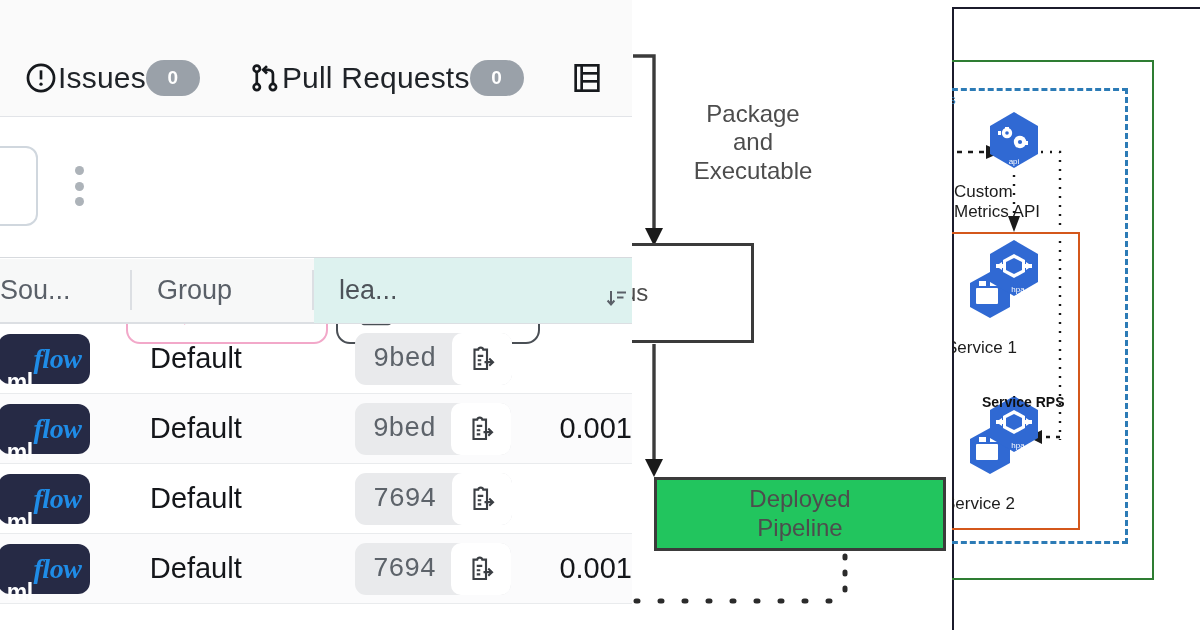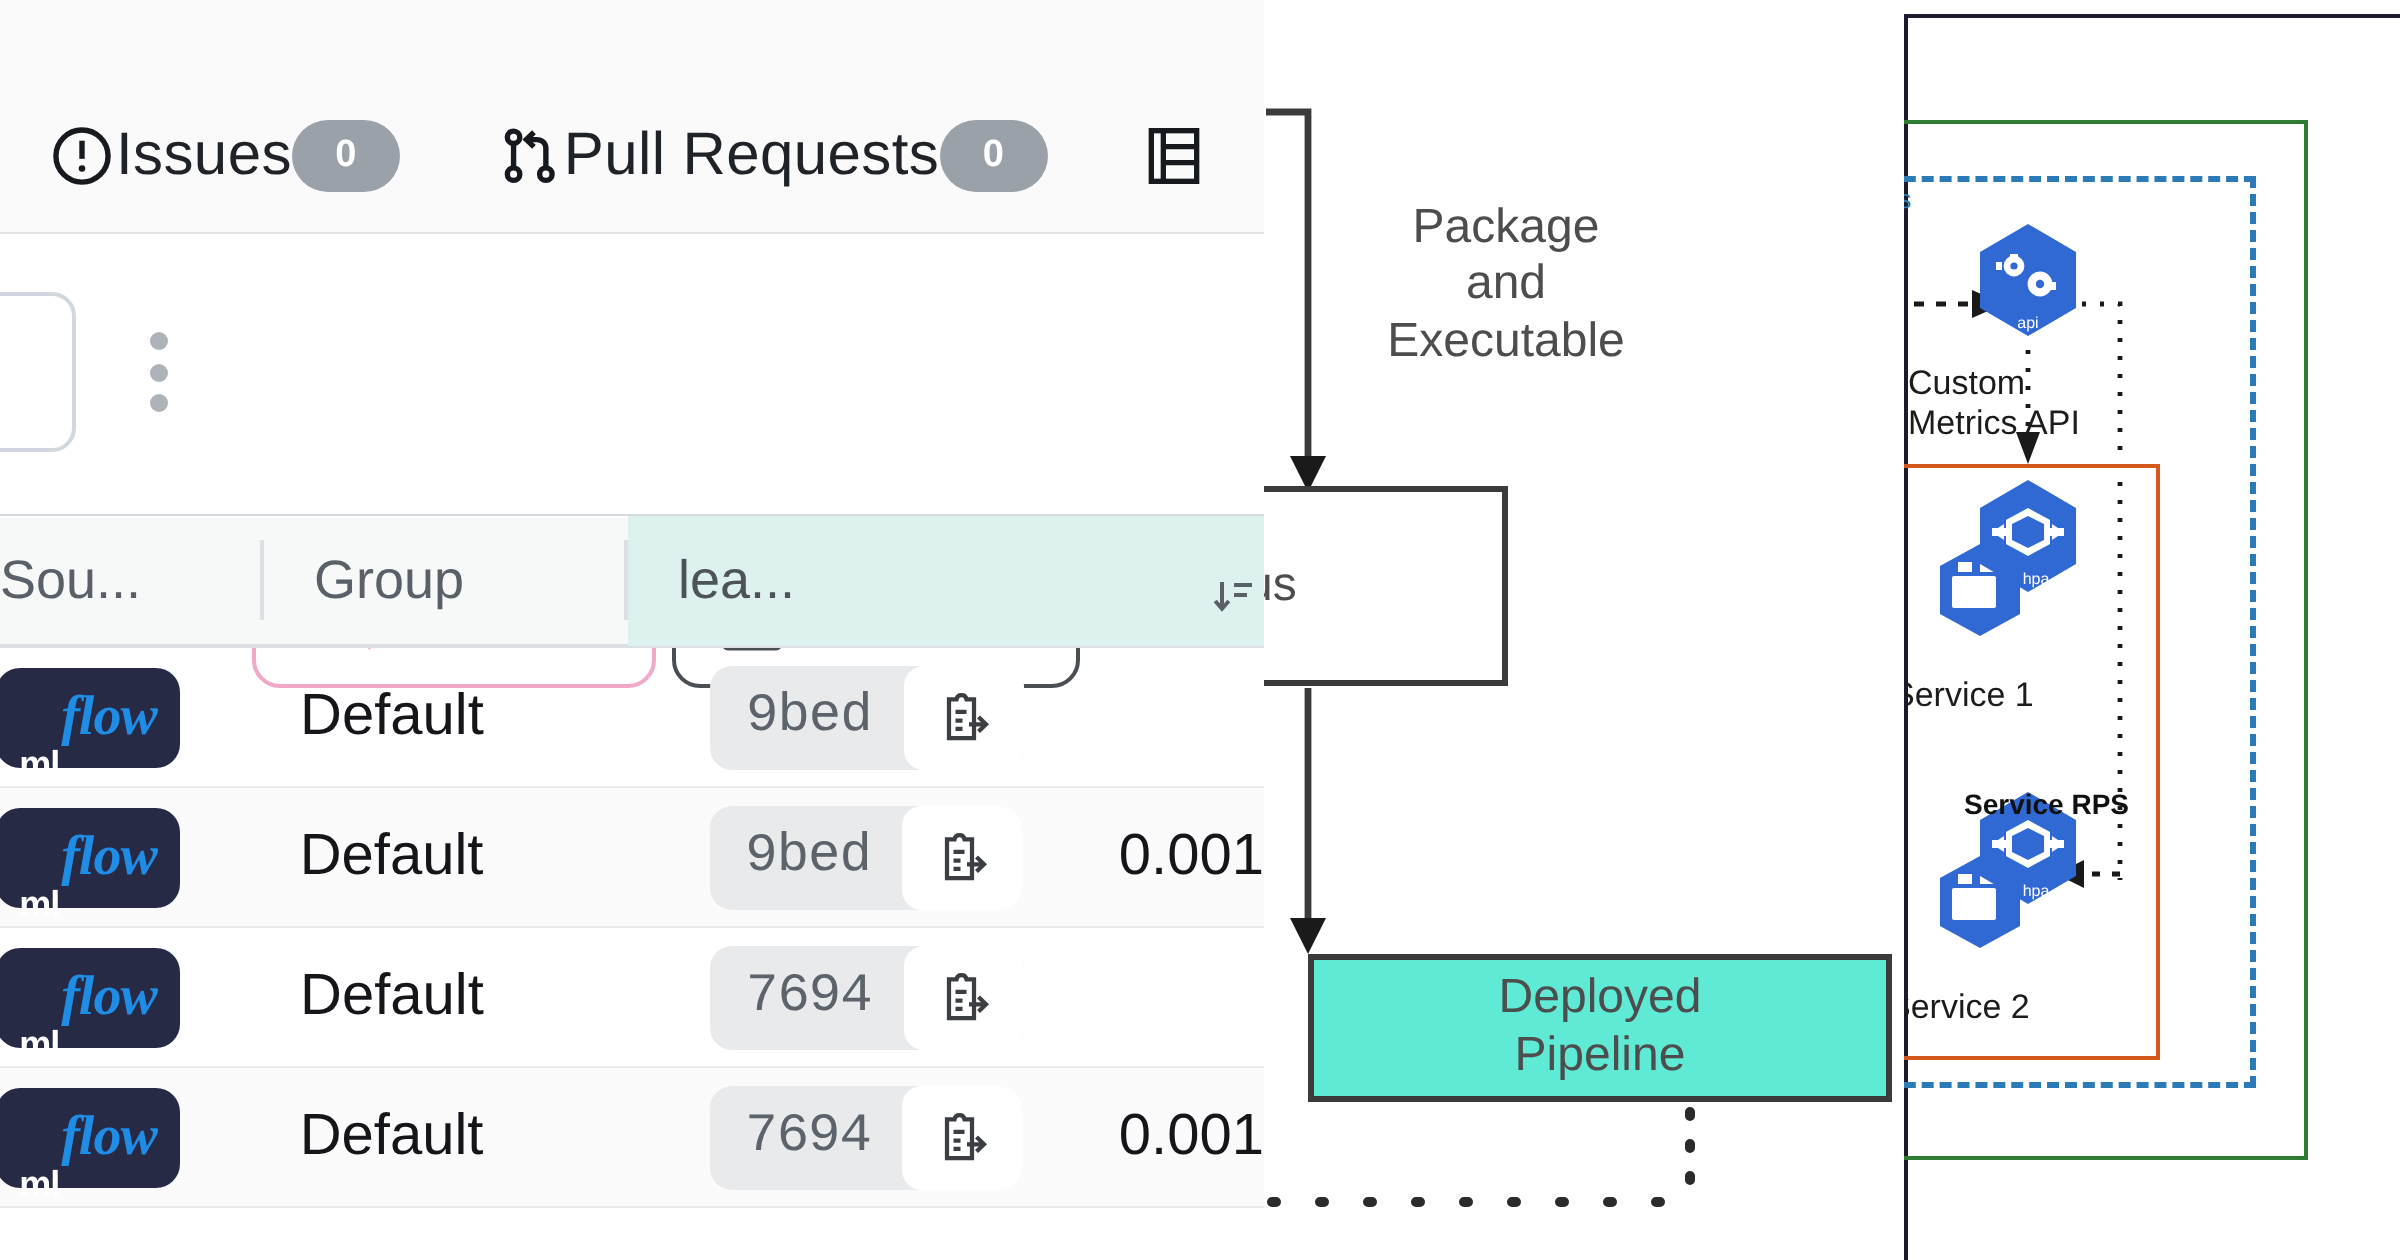--- a/index.html
+++ b/index.html
@@ -55,40 +55,40 @@
         border-bottom:1px solid #e9ebed;}
   .trow.alt{background:#fbfbfc;}
   .cell{height:70px;display:flex;align-items:center;box-sizing:border-box;}
   .c-src{width:125px;padding-left:0;}
   .c-group{width:205px;padding-left:25px;font-size:29px;color:#14161a;}
   .c-commit{width:205px;padding-left:25px;}
   .c-metric{flex:1;padding-left:25px;font-size:29px;color:#14161a;white-space:nowrap;}
 
   .mlflow-badge{width:92px;height:50px;margin-left:-2px;border-radius:12px;background:#262a45;
                 display:flex;align-items:center;justify-content:center;gap:1px;}
-  .mlflow-badge .ml{color:#ffffff;font-size:18px;font-weight:700;letter-spacing:-.5px;margin-top:48px;}
+  .mlflow-badge .ml{color:#ffffff;font-size:23px;font-weight:700;letter-spacing:-.5px;margin-top:48px;}
   .mlflow-badge .flow{color:#1f8ce6;font-size:28px;font-weight:700;font-style:italic;
                       font-family:"Liberation Serif",serif;letter-spacing:-.5px;}
 
   .commit-pill{display:flex;align-items:center;height:52px;background:#e9eaec;border-radius:11px;
                overflow:hidden;}
   .commit-hash{padding:0 16px 0 18px;font-size:27px;color:#5d636a;
                font-family:"Liberation Mono",monospace;letter-spacing:-.5px;}
   .commit-copy{width:60px;height:52px;background:#ffffff;border-radius:10px;
                display:flex;align-items:center;justify-content:center;}
 
   
   .panel-mid{position:absolute;left:632px;top:0;width:320px;height:630px;background:#fff;overflow:hidden;}
   .flow-label{position:absolute;text-align:center;color:#4d4d4d;font-size:24px;line-height:1.18;
               white-space:pre-line;}
   .lbl-package{left:26px;top:100px;width:190px;}
   .box-status{position:absolute;left:-40px;top:243px;width:162px;height:100px;background:#fff;
               border:3px solid #3b3b3b;box-sizing:border-box;}
   .box-status .box-txt{position:absolute;left:28px;top:33px;color:#4d4d4d;font-size:24px;}
-  .box-deployed{position:absolute;left:22px;top:477px;width:292px;height:74px;background:#5eead4;
+  .box-deployed{position:absolute;left:22px;top:477px;width:292px;height:74px;background:#22c55e;
                 border:3px solid #3b3b3b;box-sizing:border-box;display:flex;align-items:center;
                 justify-content:center;}
   .box-deployed .box-txt{color:#4d4d4d;font-size:24px;text-align:center;line-height:1.2;
                          white-space:pre-line;}
 
   
   .panel-right{position:absolute;left:952px;top:0;width:248px;height:630px;background:#fff;overflow:hidden;}
   .frame{position:absolute;box-sizing:border-box;}
   .frame-outer{left:0px;top:7px;width:258px;height:640px;border:2px solid #1b1b2b;}
   .frame-green{left:-10px;top:60px;width:212px;height:520px;border:2px solid #2e7d32;}

